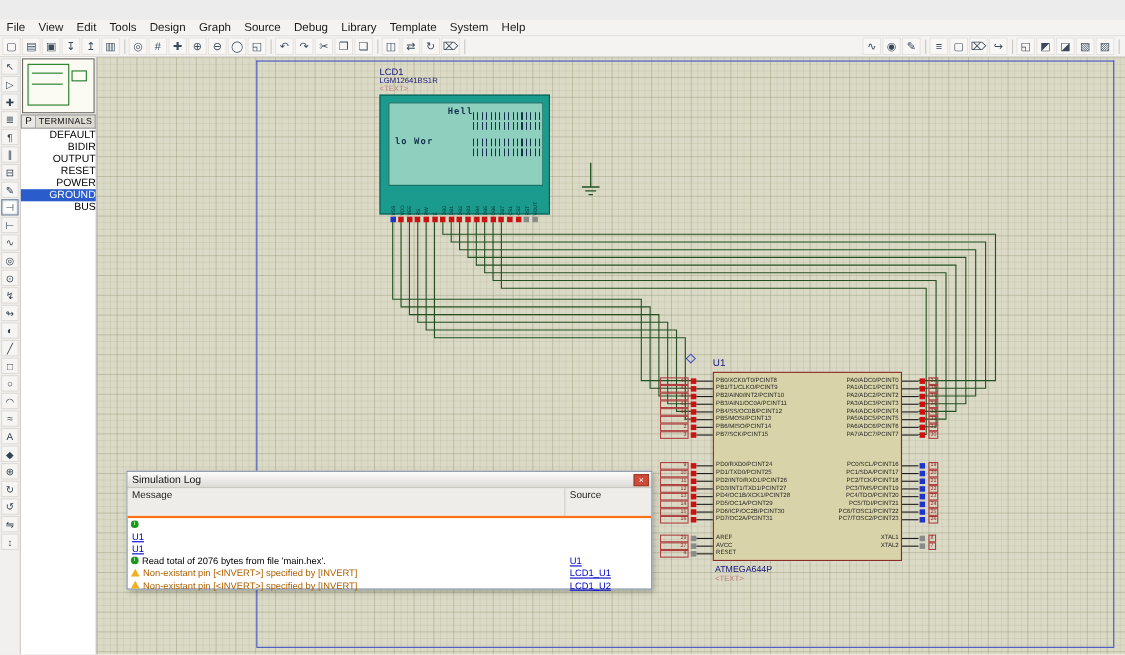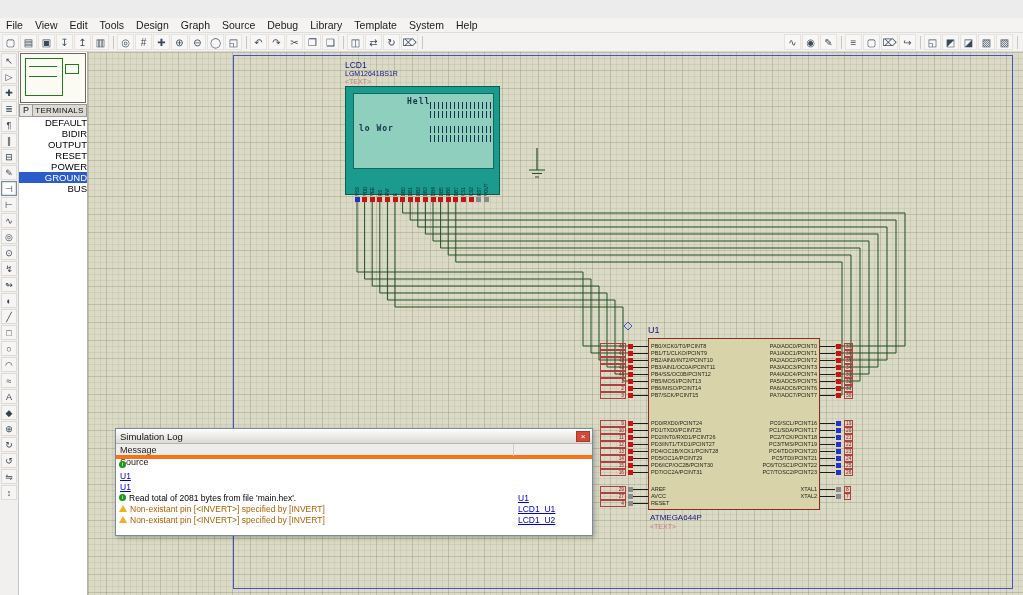--- a/index.html
+++ b/index.html
@@ -67,21 +67,21 @@
   .mcu-model { position:absolute; left:562px; top:461px; font-size:8px; color:#14147e; }
   .mcu-text  { position:absolute; left:562px; top:471px; font-size:7px; color:#c08080; }
   .pin-stub { position:absolute; width:15px; height:1px; background:#1c1c1c; }
   .pin-num { position:absolute; font-size:4.8px; line-height:5px; color:#8b2020; border:1px solid #b04040; padding:0 1px; white-space:nowrap; }
   .pin-name { position:absolute; font-size:5.5px; line-height:7px; color:#1f1f1f; white-space:nowrap; }
 
   
   #simlog { position:absolute; left:115px; top:428px; width:478px; height:108px; background:#fff; border:1px solid #7a8aa0; box-shadow:2px 2px 5px rgba(0,0,0,0.25); }
   .sl-title { height:15px; background:linear-gradient(#fdfdfd,#dcdad6); border-bottom:1px solid #b9b6b0; display:flex; align-items:center; padding-left:4px; font-size:9.5px; color:#111; }
   .sl-close { margin-left:auto; width:14px; height:11px; background:#cf4a38; border:1px solid #a33a2a; color:#fff; font-size:8px; line-height:9px; text-align:center; margin-right:2px; }
-  .sl-header { display:flex; height:15px; background:#efedea; border-bottom:4px solid #f97316; font-size:9px; color:#222;flex-direction:column; }
+  .sl-header { display:flex; height:27px; background:#efedea; border-bottom:2px solid #f97316; font-size:9px; color:#222; }
   .sl-h-msg { width:398px; padding-left:4px; border-right:1px solid #cfcdc8; line-height:12px; }
   .sl-h-src { flex:1; padding-left:4px; line-height:12px; }
   .sl-row { display:flex; height:11px; align-items:center; font-size:8.5px; }
   .sl-msg { width:398px; display:flex; align-items:center; gap:3px; padding-left:3px; white-space:nowrap; overflow:hidden; }
   .sl-text { color:#000; white-space:nowrap; }
   .sl-text.warn { color:#b06000; }
   .sl-src { flex:1; padding-left:4px; }
   .sl-link { color:#0000cc; text-decoration:underline; display:inline-block; }
   .ic-info { width:7px; height:7px; border-radius:50%; background:#1a9a1a; color:#fff; font-size:6px; line-height:7px; text-align:center; flex:none; }
   .ic-warn { width:0; height:0; border-left:4px solid transparent; border-right:4px solid transparent; border-bottom:7px solid #f2b01e; flex:none; }
@@ -454,21 +454,21 @@
         </div>
         <div class="sl-row">
           <div class="sl-src"><span class="sl-link">U1</span></div>
         </div>
         <div class="sl-row">
           <div class="sl-src"><span class="sl-link">U1</span></div>
         </div>
         <div class="sl-row">
           <div class="sl-msg">
             <span class="ic-info">i</span>
-            <span class="sl-text">Read total of 2081 bytes from file 'main.hex'.</span>
+            <span class="sl-text">Read total of 2076 bytes from file 'main.hex'.</span>
           </div>
           <div class="sl-src"><span class="sl-link">U1</span></div>
         </div>
         <div class="sl-row">
           <div class="sl-msg">
             <span class="ic-warn"></span>
             <span class="sl-text warn">Non-existant pin [&lt;INVERT&gt;] specified by [INVERT]</span>
           </div>
           <div class="sl-src"><span class="sl-link">LCD1_U1</span></div>
         </div>

